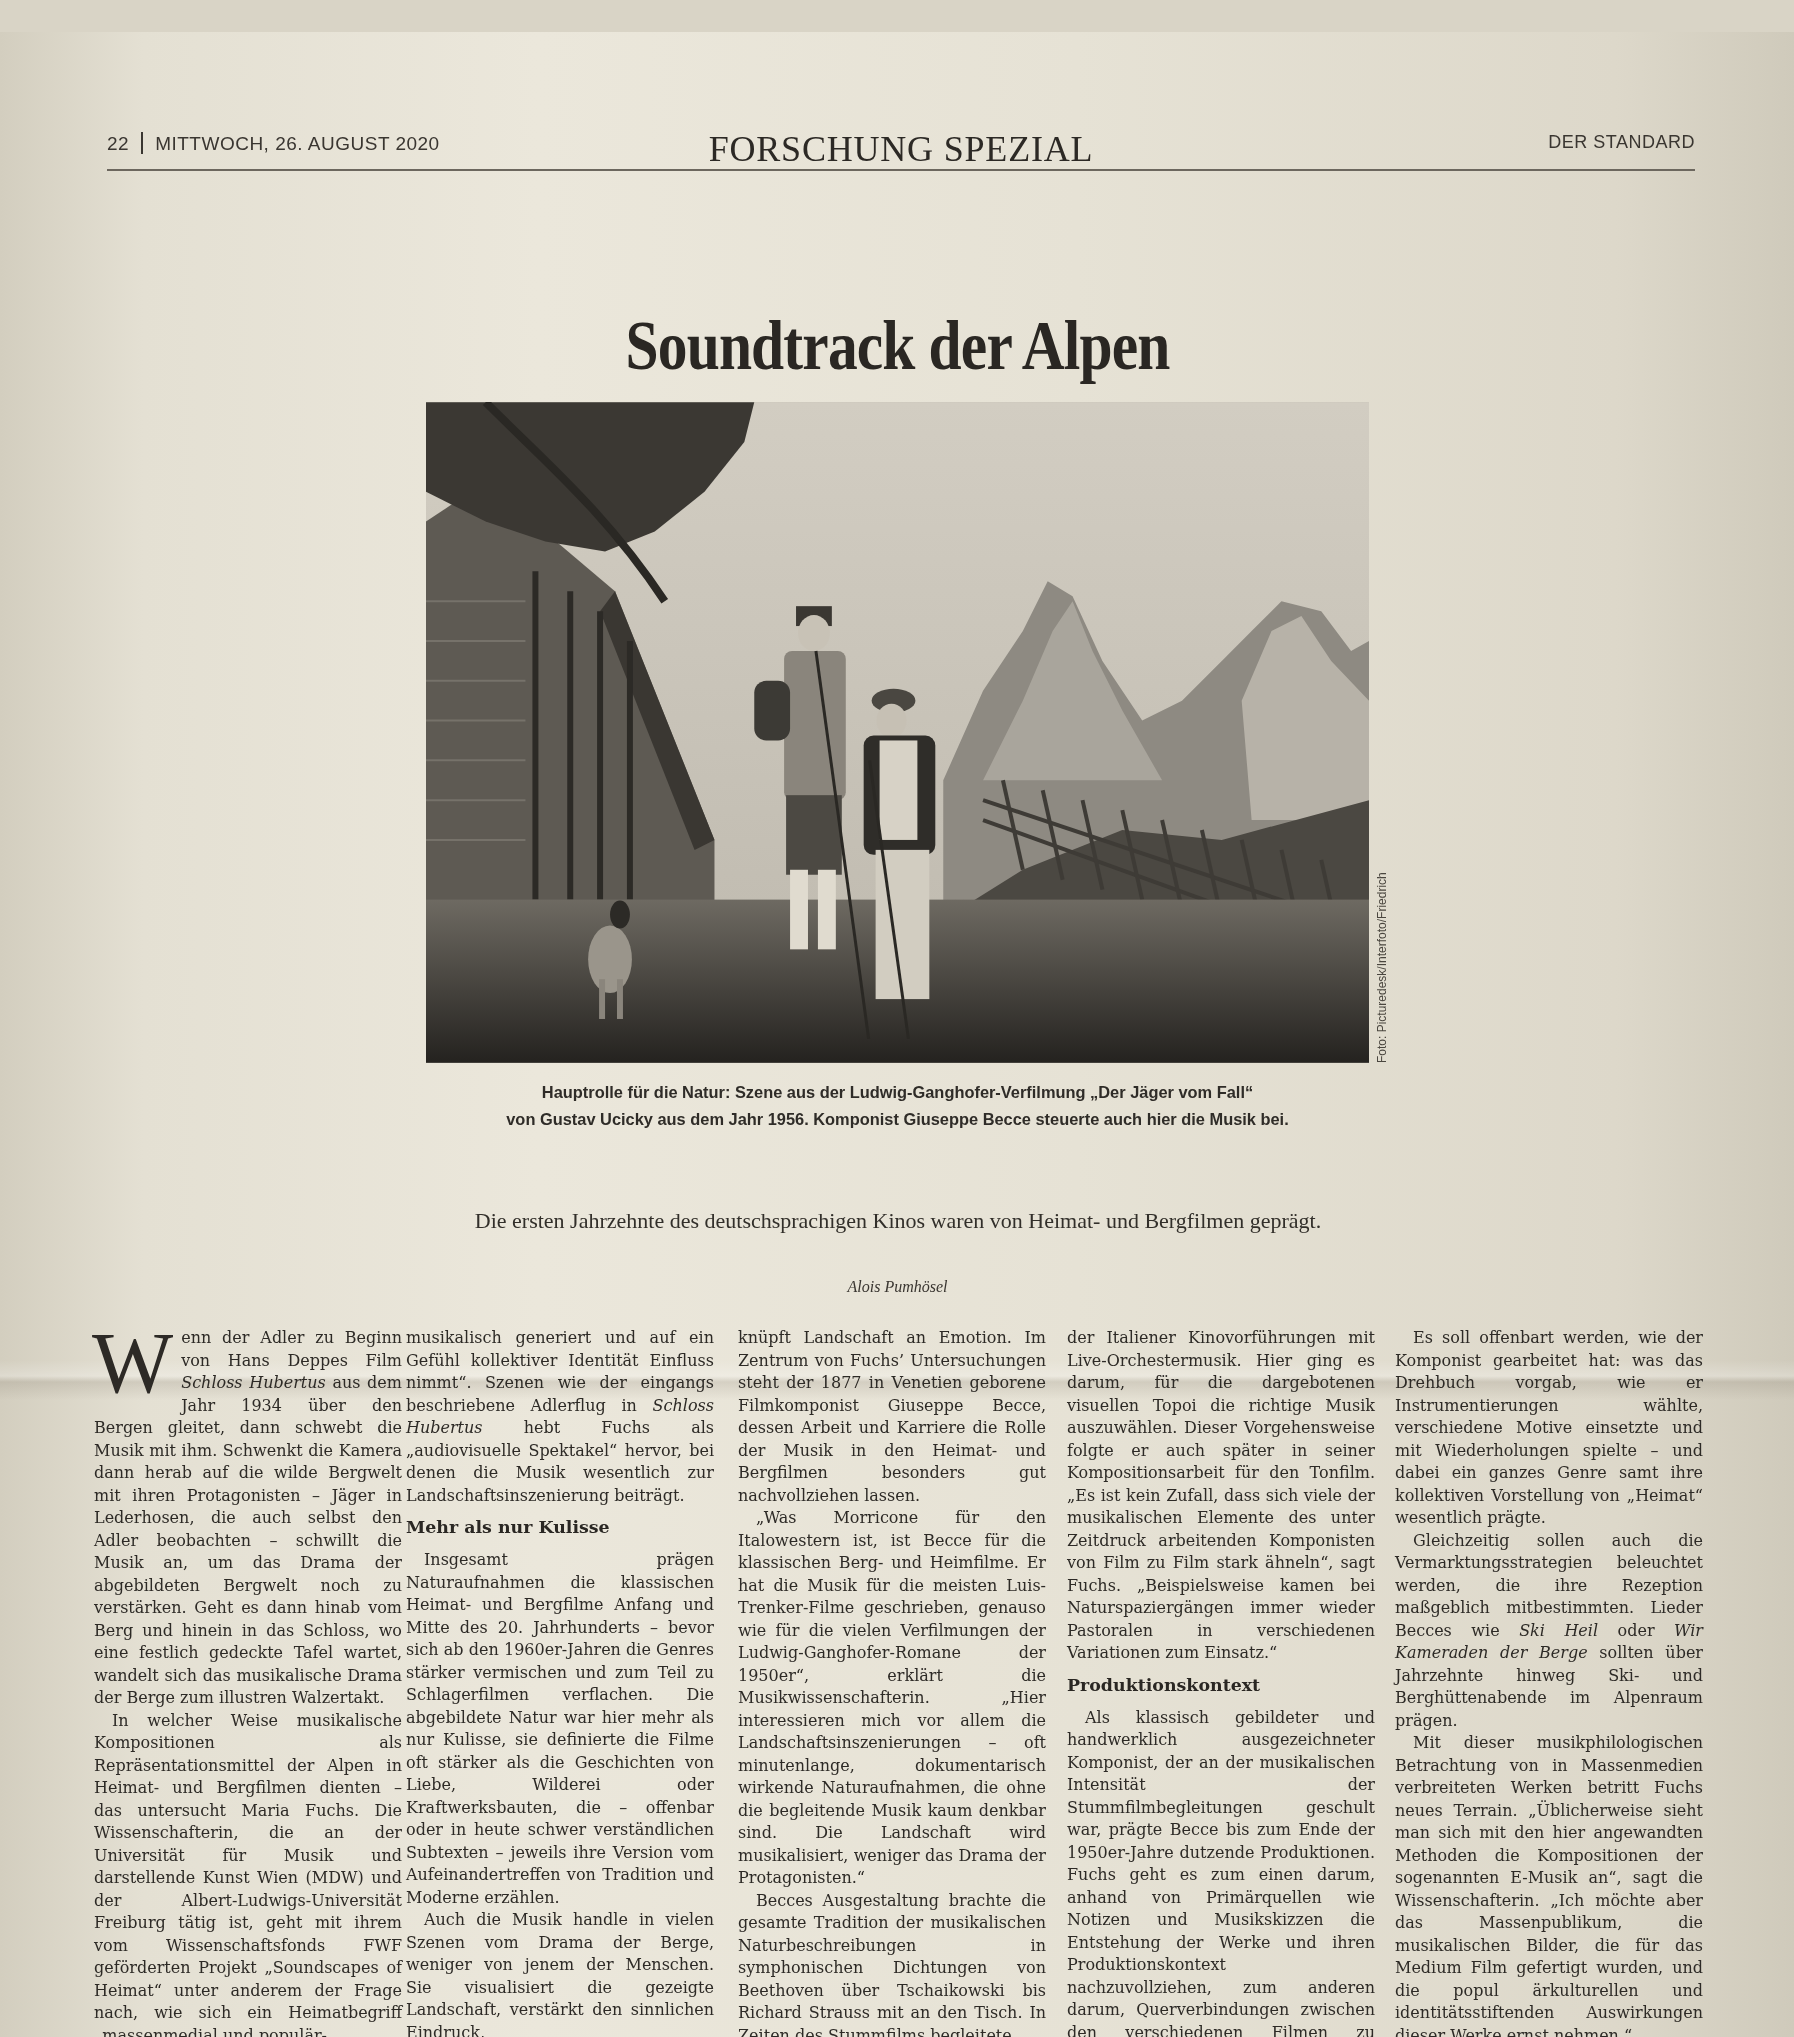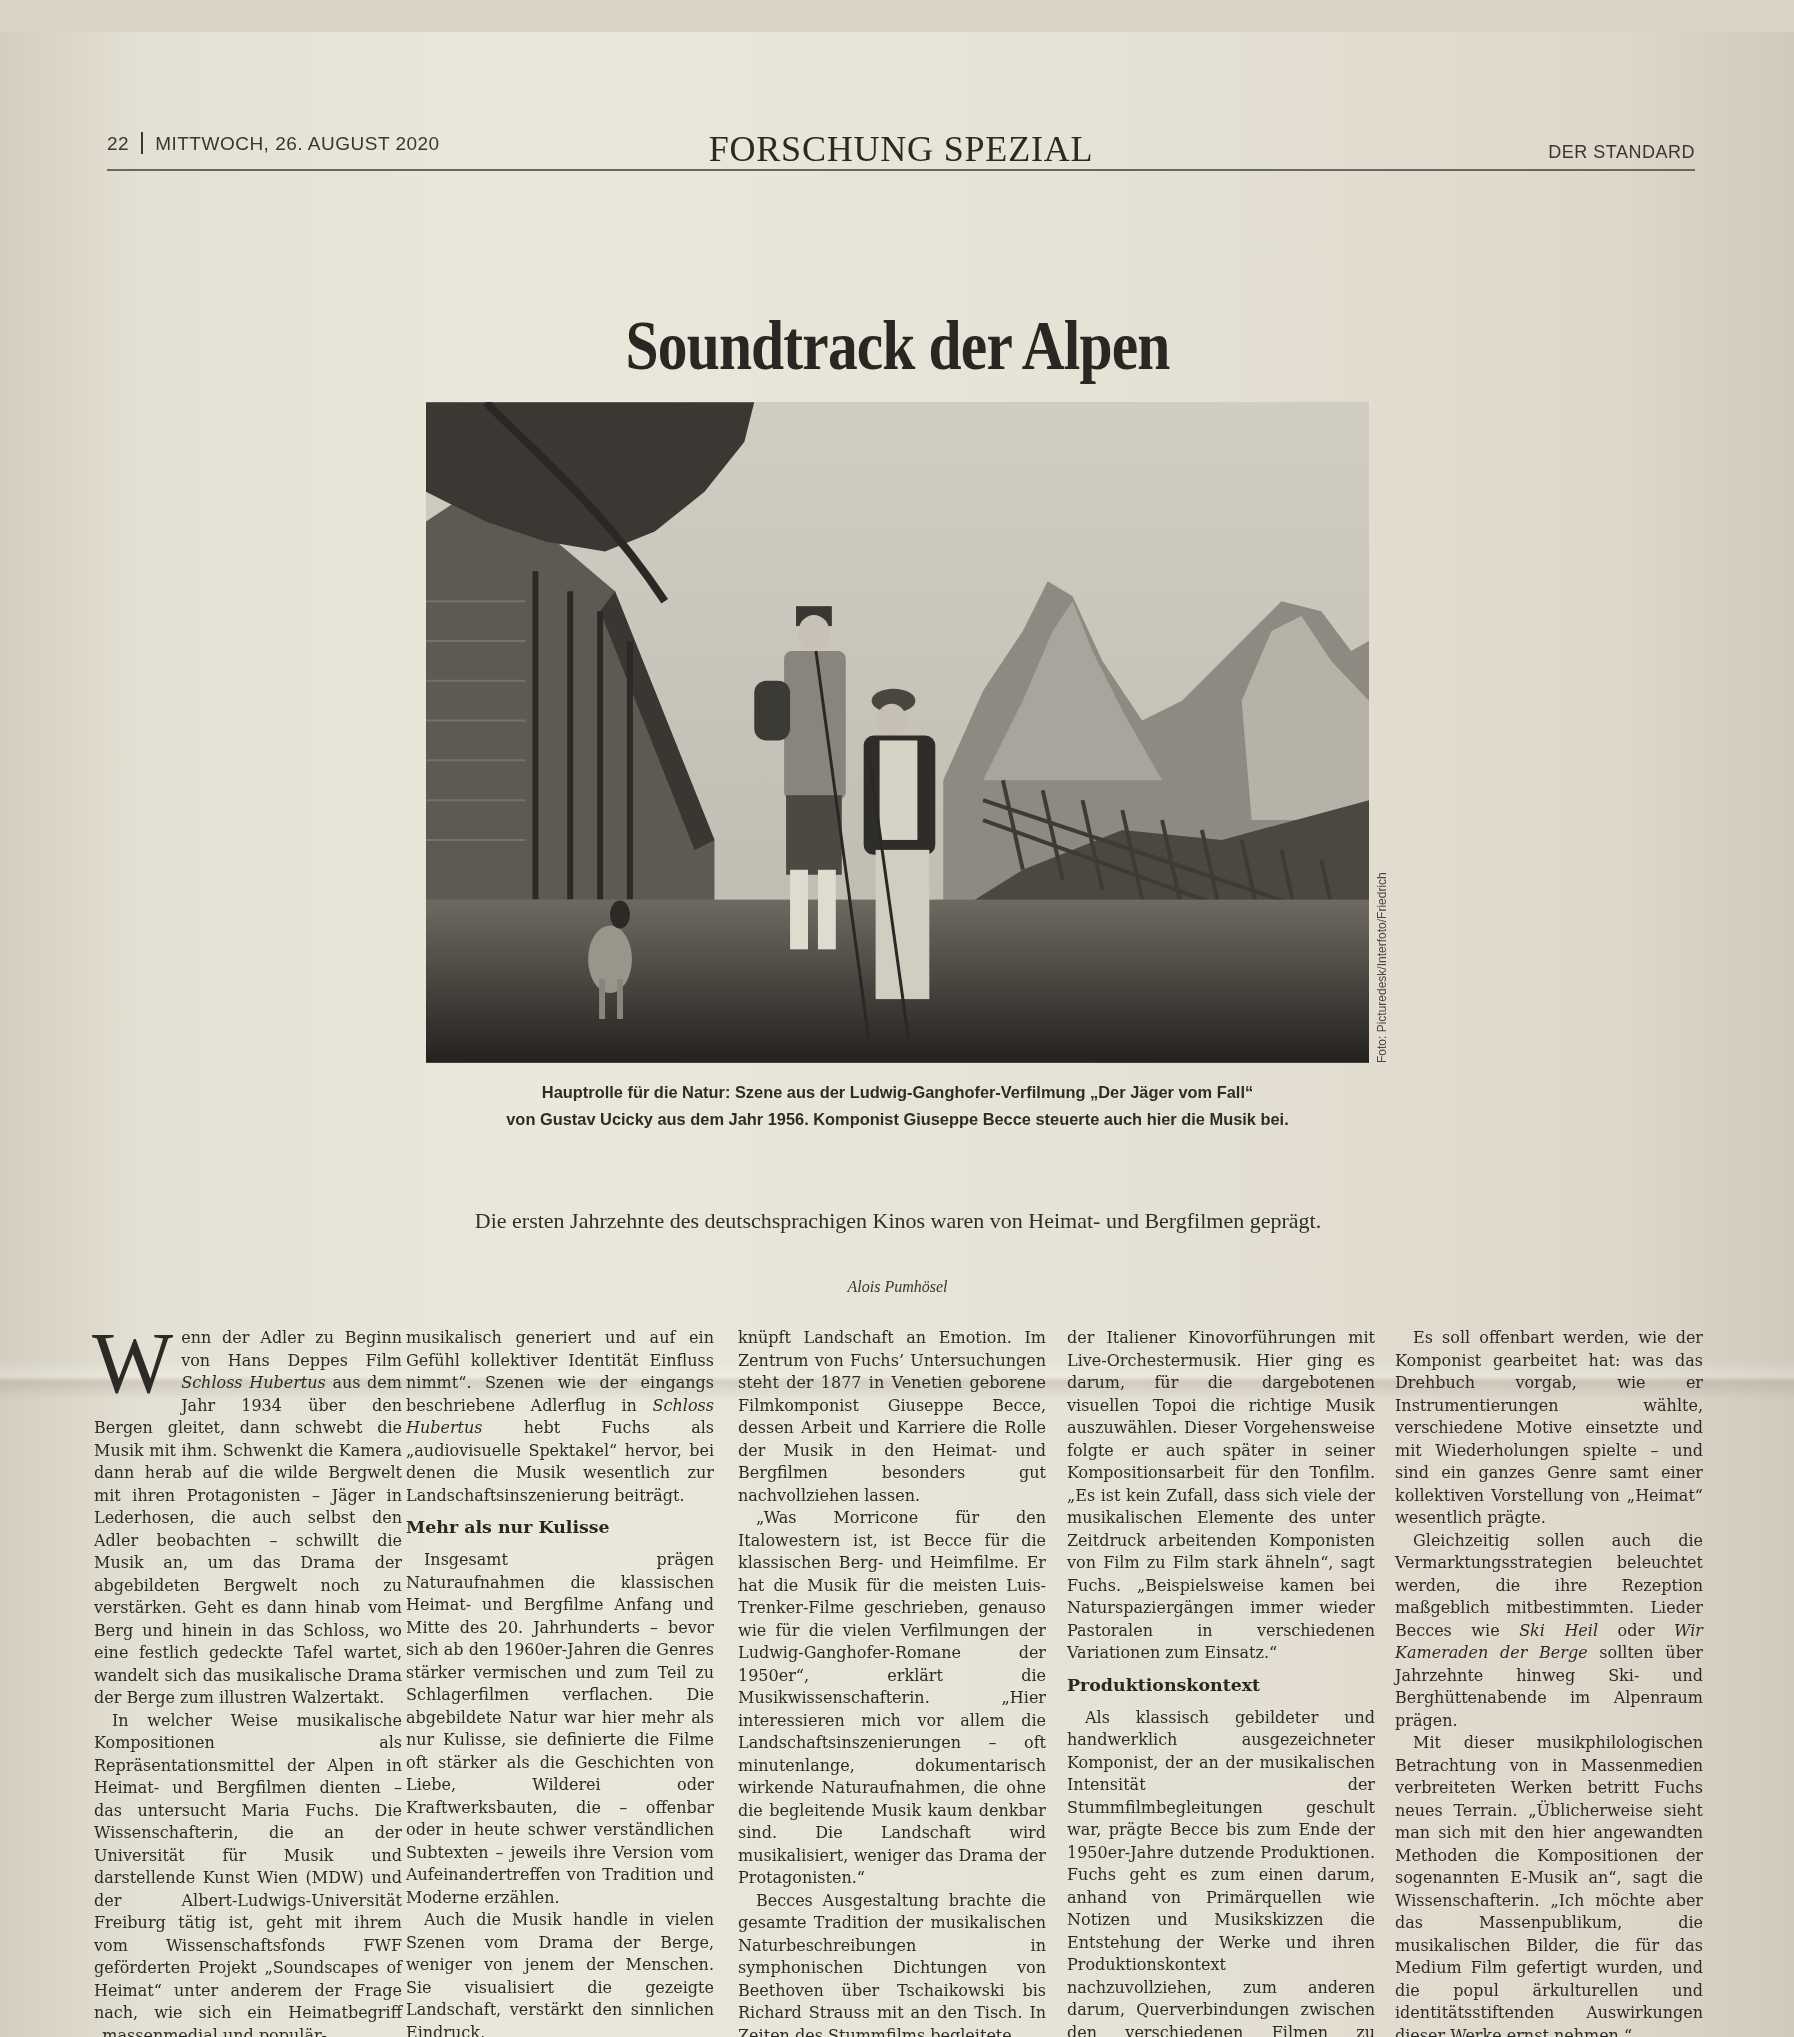--- a/index.html
+++ b/index.html
@@ -6,21 +6,21 @@
   body{width:1795px;height:2038px;overflow:hidden;background:#d9d4c6;font-family:"DejaVu Serif",serif;color:#2b2824;}
   .page{position:absolute;left:0;top:0;width:1795px;height:2038px;
     background:linear-gradient(90deg,#d3cebf 0%,#e4e0d3 8%,#ebe7db 30%,#e6e2d5 60%,#ddd8ca 90%,#cfcabb 100%);margin-top:32px;}
   .fold{position:absolute;left:0;width:1795px;height:40px;top:1328px;
     background:linear-gradient(180deg,rgba(0,0,0,0) 0%,rgba(255,255,255,.25) 40%,rgba(120,110,95,.18) 55%,rgba(0,0,0,0) 100%);}
   
   .hdr{position:absolute;top:98px;left:107px;right:100px;height:30px;}
   .hdr .left{position:absolute;left:0;top:2px;font-family:"Liberation Sans",sans-serif;font-size:19px;letter-spacing:0.5px;color:#3a3631;}
   .hdr .left .sep{display:inline-block;width:2px;height:22px;background:#3a3631;margin:0 12px;vertical-align:-4px;}
   .hdr .center{position:absolute;left:0;right:0;text-align:center;top:-2px;font-family:"Liberation Serif",serif;font-size:36px;letter-spacing:0.8px;color:#2c2925;}
-  .hdr .right{position:absolute;right:0;top:12px;font-family:"Liberation Sans",sans-serif;font-size:18px;letter-spacing:0.5px;color:#3a3631;}
+  .hdr .right{position:absolute;right:0;top:2px;font-family:"Liberation Sans",sans-serif;font-size:18px;letter-spacing:0.5px;color:#3a3631;}
   .rule-top{position:absolute;top:137px;left:107px;right:100px;height:2px;background:#6c675e;}
   .rule-bottom{position:absolute;top:2026px;left:60px;right:60px;height:2px;background:#5d5850;}
   
   .title{position:absolute;top:227px;left:0;width:1795px;text-align:center;font-family:"Liberation Serif",serif;font-weight:bold;font-size:70px;letter-spacing:-1px;color:#2a2723;transform:scaleX(.85);}
   
   .photo{position:absolute;left:426px;top:370px;width:943px;height:661px;overflow:hidden;
     background:linear-gradient(180deg,#c9c4b8 0%,#b9b3a6 40%,#8f8a80 70%,#4a4640 100%);}
   .photo svg{position:absolute;left:0;top:0;}
   .credit{position:absolute;left:1375px;top:1031px;transform:rotate(-90deg);transform-origin:left top;
     font-family:"Liberation Sans",sans-serif;font-size:12px;color:#4a463f;white-space:nowrap;}
@@ -162,20 +162,20 @@
     <p>Becces Ausgestaltung brachte die gesamte Tradition der musikalischen Naturbeschreibungen in symphonischen Dichtungen von Beethoven über Tschaikowski bis Richard Strauss mit an den Tisch. In Zeiten des Stummfilms begleitete</p>
   </div>
 
   <div class="col c4">
     <p class="noind">der Italiener Kinovorführungen mit Live-Orchestermusik. Hier ging es darum, für die dargebotenen visuellen Topoi die richtige Musik auszuwählen. Dieser Vorgehensweise folgte er auch später in seiner Kompositionsarbeit für den Tonfilm. „Es ist kein Zufall, dass sich viele der musikalischen Elemente des unter Zeitdruck arbeitenden Komponisten von Film zu Film stark ähneln“, sagt Fuchs. „Beispielsweise kamen bei Naturspaziergängen immer wieder Pastoralen in verschiedenen Variationen zum Einsatz.“</p>
     <h3>Produktionskontext</h3>
     <p>Als klassisch gebildeter und handwerklich ausgezeichneter Komponist, der an der musikalischen Intensität der Stummfilmbegleitungen geschult war, prägte Becce bis zum Ende der 1950er-Jahre dutzende Produktionen. Fuchs geht es zum einen darum, anhand von Primärquellen wie Notizen und Musikskizzen die Entstehung der Werke und ihren Produktionskontext nachzuvollziehen, zum anderen darum, Querverbindungen zwischen den verschiedenen Filmen zu erkennen.</p>
   </div>
 
   <div class="col c5">
-    <p>Es soll offenbart werden, wie der Komponist gearbeitet hat: was das Drehbuch vorgab, wie er Instrumentierungen wählte, verschiedene Motive einsetzte und mit Wiederholungen spielte – und sind ein ganzes Genre samt einer kollektiven Vorstellung von „Heimat“ wesentlich prägte.</p>
+    <p>Es soll offenbart werden, wie der Komponist gearbeitet hat: was das Drehbuch vorgab, wie er Instrumentierungen wählte, verschiedene Motive einsetzte und mit Wiederholungen spielte – und dabei ein ganzes Genre samt ihre kollektiven Vorstellung von „Heimat“ wesentlich prägte.</p>
     <p><span>Gleichzeitig sollen auch die Vermarktungsstrategien beleuchtet werden, die ihre Rezeption maßgeblich mitbestimmten. Lieder Becces wie </span><em>Ski Heil</em><span> oder </span><em>Wir Kameraden der Berge</em><span> sollten über Jahrzehnte hinweg Ski- und Berghüttenabende im Alpenraum prägen.</span></p>
     <p>Mit dieser musikphilologischen Betrachtung von in Massenmedien verbreiteten Werken betritt Fuchs neues Terrain. „Üblicherweise sieht man sich mit den hier angewandten Methoden die Kompositionen der sogenannten E-Musik an“, sagt die Wissenschafterin. „Ich möchte aber das Massenpublikum, die musikalischen Bilder, die für das Medium Film gefertigt wurden, und die popul ärkulturellen und identitätsstiftenden Auswirkungen dieser Werke ernst nehmen.“</p>
   </div>
 
   <div class="rule-bottom"></div>
 </div>
 
 
 </body></html>

